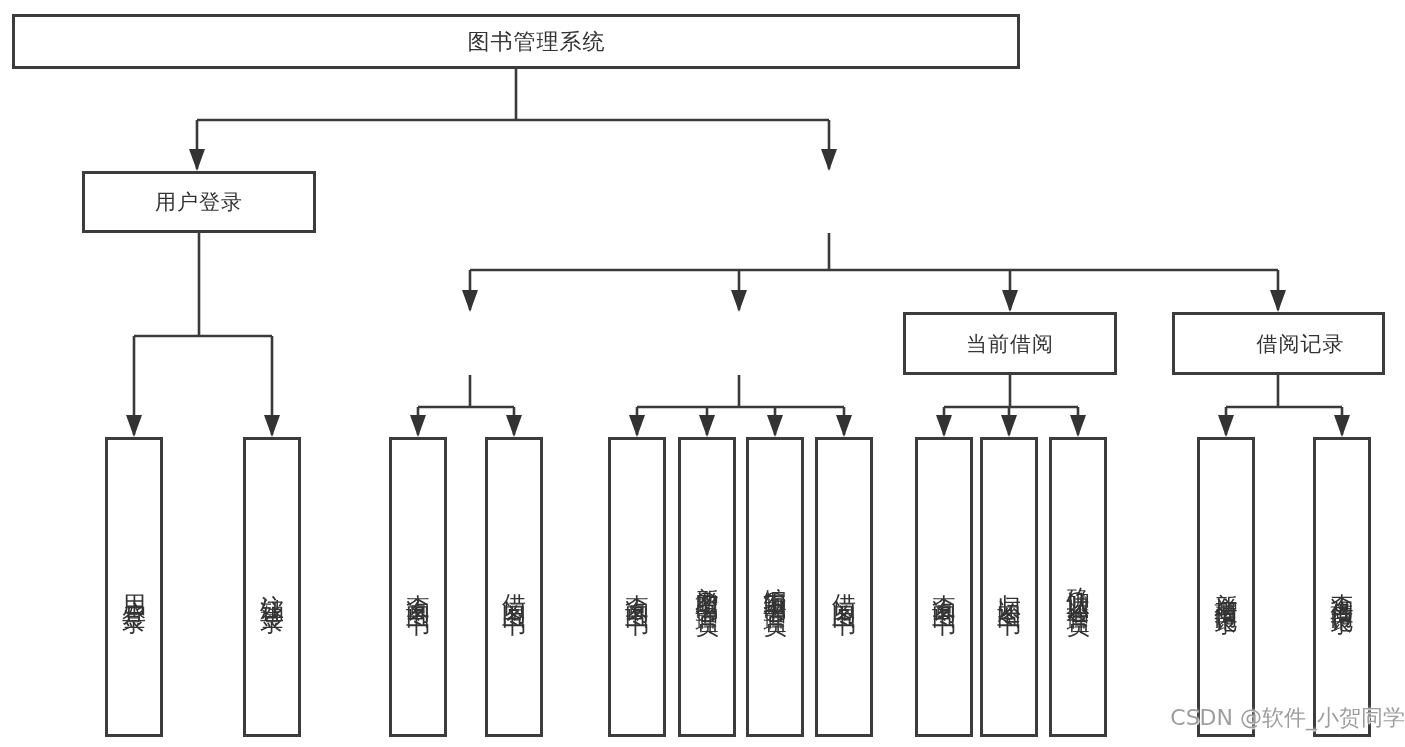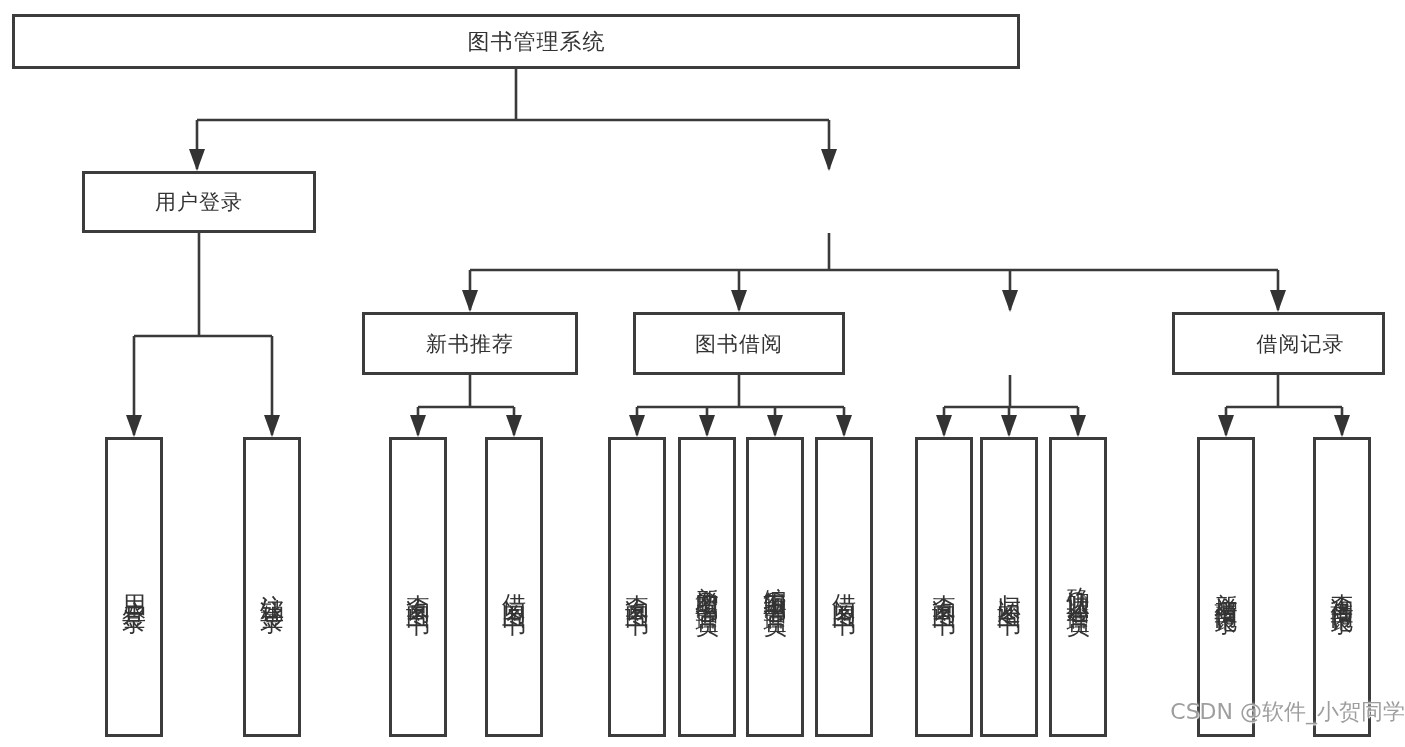--- a/index.html
+++ b/index.html
@@ -60,21 +60,21 @@
     color: #333333;
     white-space: nowrap;
   }
   .vnode.long span {
     letter-spacing: 4px;
     font-size: 23px;
   }
   .watermark {
     position: absolute;
     right: 0px;
-    bottom: 20px;
+    bottom: 14px;
     font-size: 22px;
     color: #9e9e9e;
     text-shadow: 0 0 3px rgba(255,255,255,0.95), 1px 1px 0 rgba(255,255,255,0.7);
     z-index: 5;
     white-space: nowrap;
   }
 </style>
 </head>
 <body>
 
@@ -113,22 +113,21 @@
 
     <path d="M1278 375 V407 M1226 407 H1342 M1226 407 V435 M1342 407 V435"></path>
     <polygon points="1218,415 1234,415 1226,437"></polygon>
     <polygon points="1334,415 1350,415 1342,437"></polygon>
   </svg>
 
   <div class="hnode root-node" style="left:12px; top:14px; width:1008px; height:55px;padding-left:41px;">图书管理系统</div>
 
   <div class="hnode" style="left:82px; top:171px; width:234px; height:62px;">用户登录</div>
 
-  <div class="hnode" style="left:362px; top:312px; width:216px; height:63px;">新书推荐</div>
-  <div class="hnode" style="left:633px; top:312px; width:212px; height:63px;">图书借阅</div>
+  <div class="hnode" style="left:903px; top:312px; width:214px; height:63px;">当前借阅</div>
   <div class="hnode" style="left:1172px; top:312px; width:213px; height:63px;padding-left:44px;">借阅记录</div>
 
   <div class="vnode" style="left:105px; top:437px;">
     <span>用户登录</span>
   </div>
   <div class="vnode" style="left:243px; top:437px;">
     <span>注销登录</span>
   </div>
 
   <div class="vnode" style="left:389px; top:437px;">

